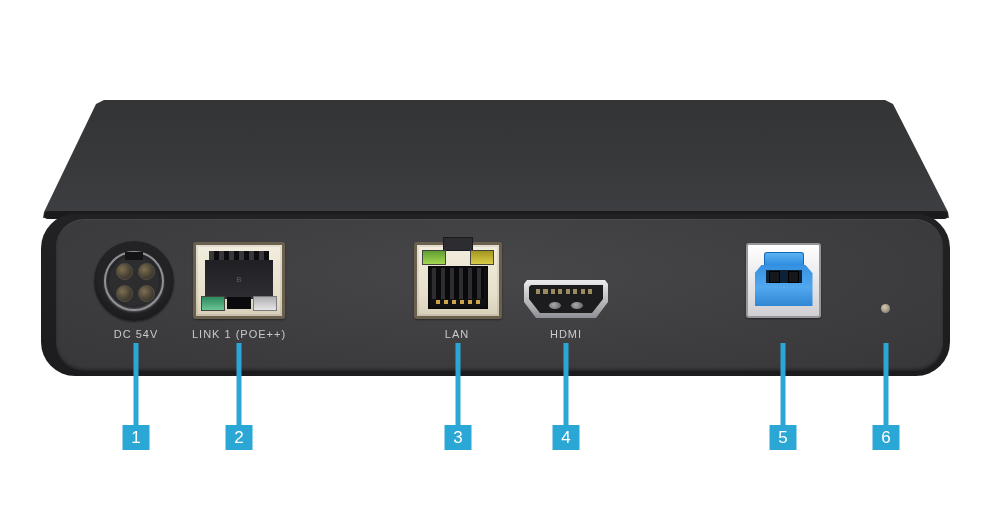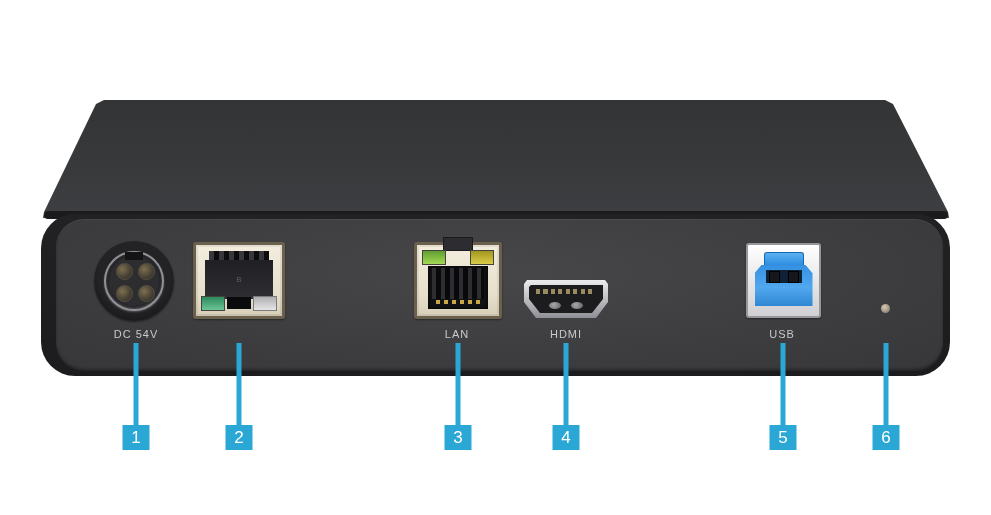--- a/index.html
+++ b/index.html
@@ -155,23 +155,23 @@
       <div class="usb-recess">
         <div class="usb-tab"></div>
         <div class="usb-tab"></div>
       </div>
     </div>
   </div>
 
   <div class="reset-dot"></div>
 
   <div class="port-label" style="left:136px">DC 54V</div>
+  <div class="port-label" style="left:239px">LINK 1 (POE++)</div>
   <div class="port-label" style="left:566px">HDMI</div>
   <div class="port-label" style="left:457px">LAN</div>
-  <div class="port-label" style="left:782px">USB</div>
 
   <div class="callout" style="left:136px">
     <div class="callout-line"></div>
     <div class="callout-num">1</div>
   </div>
   <div class="callout" style="left:239px">
     <div class="callout-line"></div>
     <div class="callout-num">2</div>
   </div>
   <div class="callout" style="left:458px">

